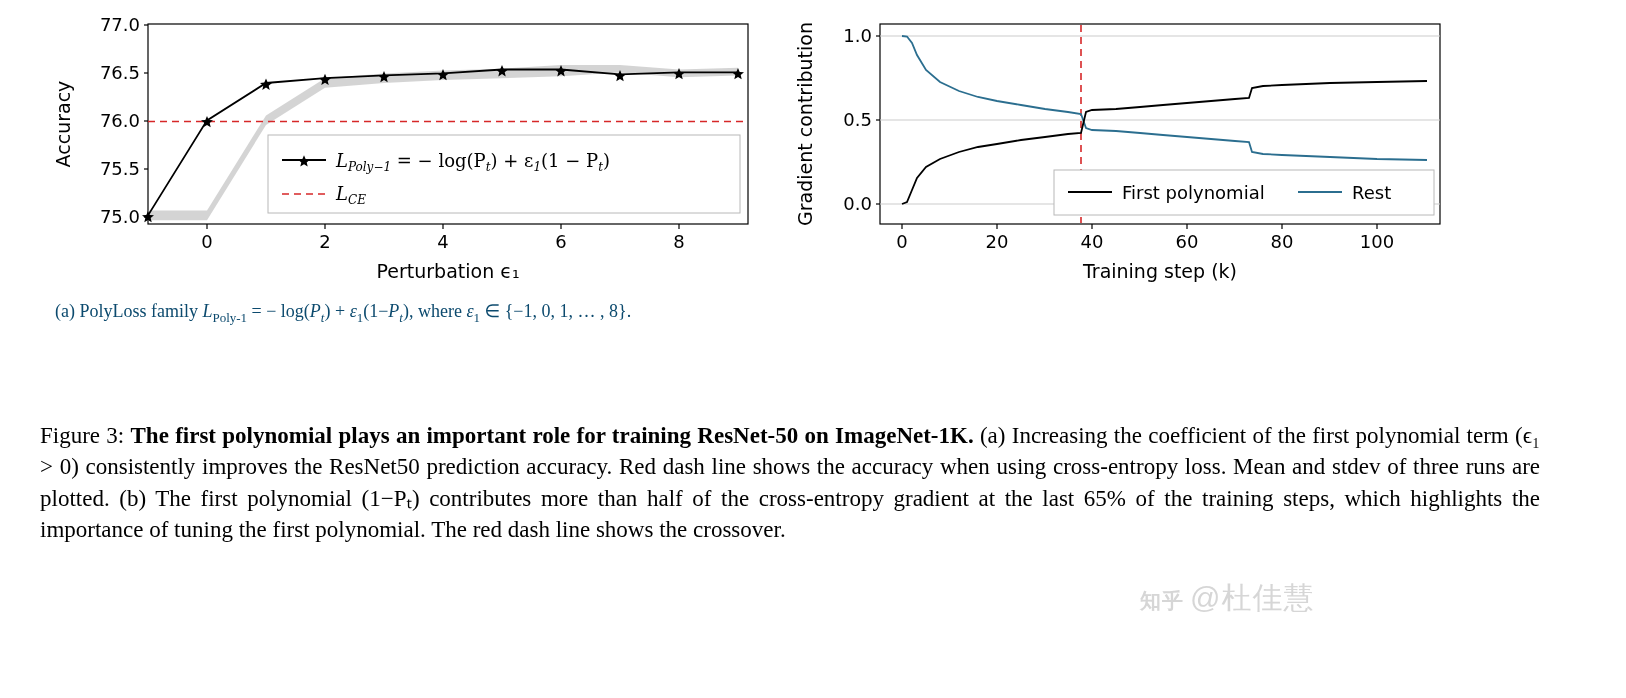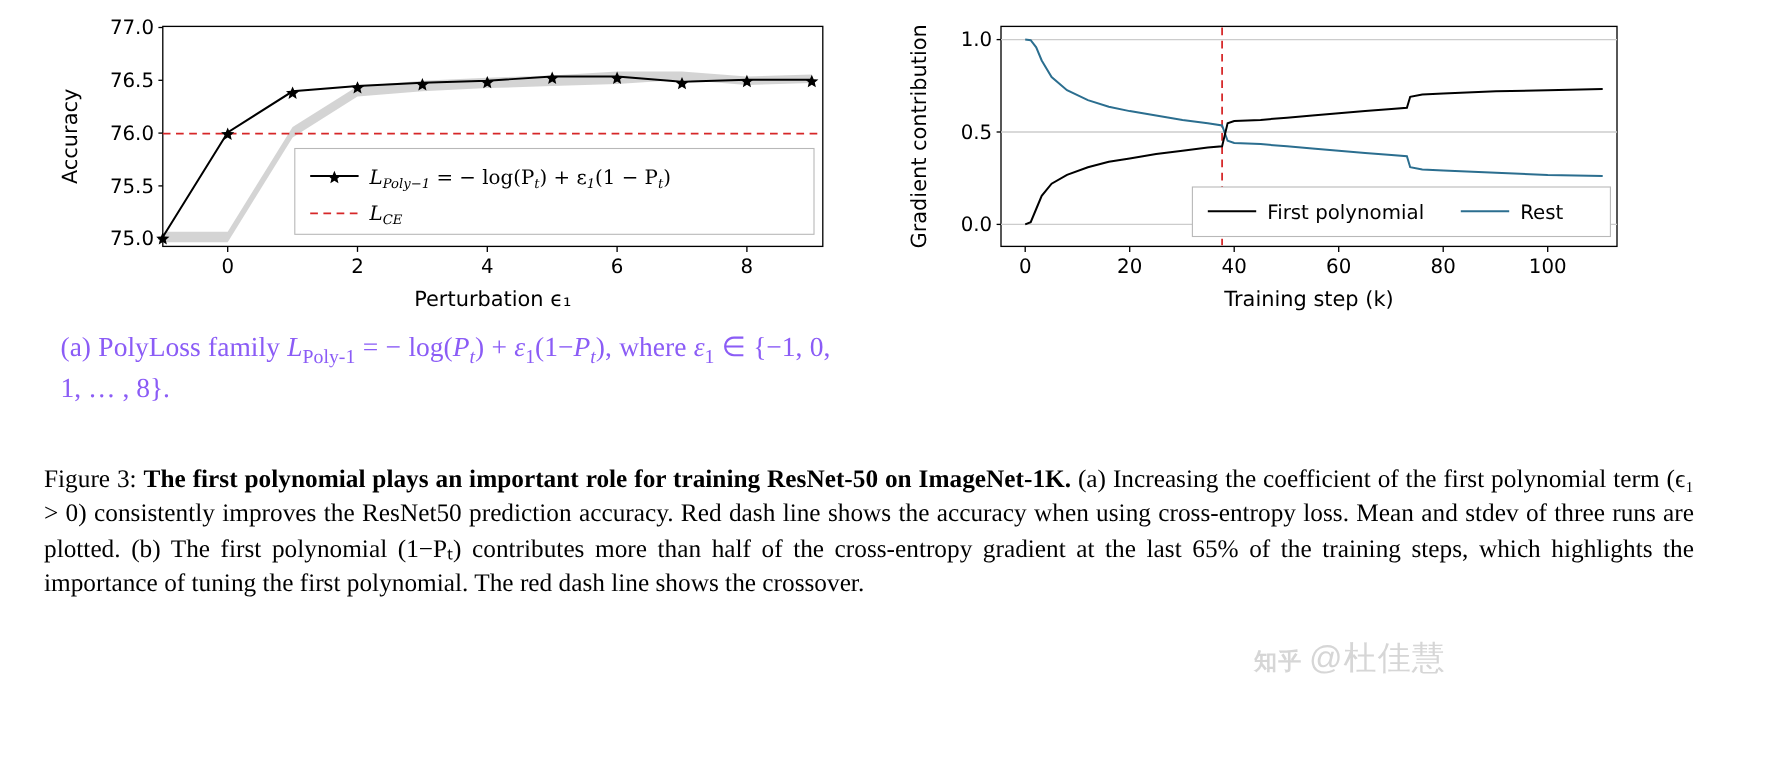--- a/index.html
+++ b/index.html
@@ -24,34 +24,34 @@
   
   .panel-a {
     position: absolute;
     left: 40px;
     top: 10px;
     width: 740px;
     height: 280px;
   }
   .panel-b {
     position: absolute;
-    left: 820px;
+    left: 790px;
     top: 10px;
     width: 700px;
     height: 280px;
   }
   .plot-svg { display: block; }
 
   .caption {
     position: absolute;
     font-family: "Liberation Serif", serif;
-    font-size: 25px;
+    font-size: 18px;
     line-height: 1.32;
     text-align: justify;
-    color: #8b5cf6;
+    color: #0c4a6e;
   }
   .caption-a {
     left: 55px;
     top: 300px;
     width: 700px;
   }
   .caption-b {
     left: 800px;
     top: 300px;
     width: 690px;

